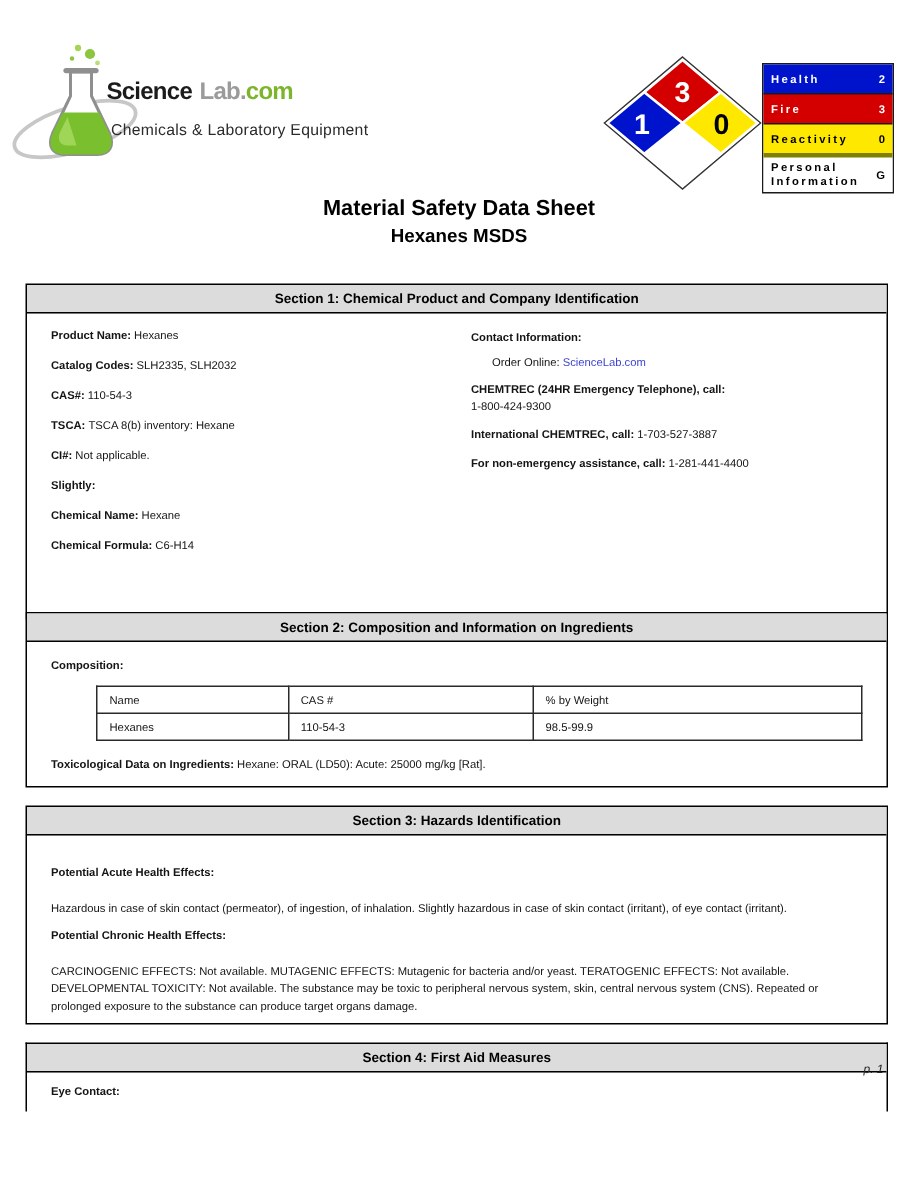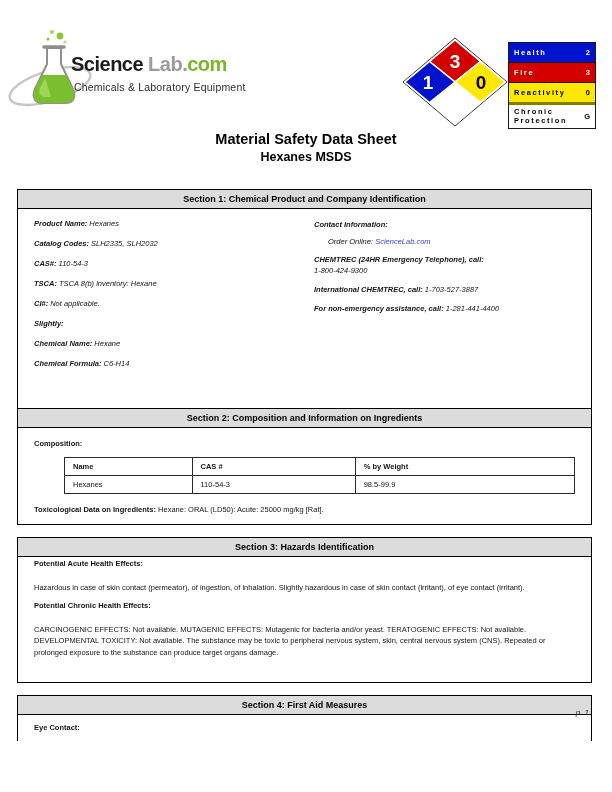--- a/index.html
+++ b/index.html
@@ -3,21 +3,21 @@
 <meta charset="utf-8">
 <style>
   html,body { margin:0; padding:0; background:#ffffff; }
   .page {
     position:relative; width:612px; height:792px; background:#fff;
     font-family:"Liberation Sans", sans-serif; color:#141414; overflow:hidden;
   }
 
   
   .logo-art { position:absolute; left:4px; top:28px; width:100px; height:92px; }
-  .logo-text { position:absolute; left:71px; top:53px; font-weight:bold; font-size:20px; letter-spacing:-0.5px; white-space:nowrap; }
+  .logo-text { position:absolute; left:71px; top:53px; font-weight:bold; font-size:16px; letter-spacing:-0.5px; white-space:nowrap; }
   .logo-text .w1 { color:#1b1b1b; }
   .logo-text .w2 { color:#9b9b9b; margin-left:5px; }
   .logo-text .dot { color:#9b9b9b; }
   .logo-text .w3 { color:#7cb52b; }
   .logo-tagline { position:absolute; left:74px; top:81px; font-size:10.5px; color:#2b2b2b; letter-spacing:0.2px; white-space:nowrap; }
 
   
   .nfpa-diamond { position:absolute; left:402px; top:37px; width:106px; height:90px; }
   .nfpa-diamond text { font-family:"Liberation Sans", sans-serif; font-weight:bold; font-size:19px; }
 
@@ -40,43 +40,43 @@
   .sec { position:absolute; left:17px; width:575px; border:1.5px solid #000; background:#fff; box-sizing:border-box; }
   .sec-head { background:#dcdcdc; border-bottom:1.5px solid #000; text-align:center; font-weight:bold; font-size:9px; padding:4px 0 4px; color:#000; }
   .sec-body { padding:11px 16px 0; font-size:7.5px; }
 
   #section1 { top:189px; height:224px; }
   #section2 { top:408px; height:117px; }
   #section3 { top:537px; height:146px; }
   #section4 { top:695px; height:46px; border-bottom:none; }
 
   
-  .s1-cols { display:flex;font-style:italic; }
+  .s1-cols { display:flex; }
   .s1-left { width:265px; flex:0 0 265px; }
   .s1-left p { margin:0 0 11.5px; line-height:8.5px; }
   .lbl { font-weight:bold; margin-right:2px; }
   .s1-right { flex:1; padding-left:15px; }
   .s1-right .heading { font-weight:bold; margin:0 0 7px; }
   .indent { margin-left:14px; margin-bottom:6px; }
   .indent p { margin:0; line-height:11.5px; }
   .company { font-weight:bold; }
   .blk { margin:0 0 8px; line-height:11px; }
   .bold { font-weight:bold; }
   a.link { color:#3c43ce; text-decoration:none; }
 
   
   .comp-label { font-weight:bold; margin:0 0 9px; }
   .comp-table { border-collapse:collapse; margin-left:30px; width:calc(100% - 30px); }
   .comp-table th, .comp-table td { border:1px solid #2a2a2a; font-size:7.5px; text-align:left; padding:4px 8px; }
-  .comp-table th { font-weight:bold; }
+  .comp-table th { font-weight:normal; }
   .col-name { width:25%; } .col-cas { width:32%; } .col-weight { width:43%; }
   .tox-line { margin:11px 0 0; line-height:10px; }
 
   
-  #section3 .sec-body { padding-top:1px; line-height:11.5px; }
+  #section3 .sec-body { padding-top:19px; line-height:11.5px; }
   .h-label { font-weight:bold; margin:0; }
   .h-text { margin:12px 0 7px; }
 
   
   #section4 .sec-body { padding-top:8px; }
 
   .page-num { position:absolute; top:708px; right:23px; font-size:8px; color:#222;font-style:italic; }
 </style>
 </head>
 <body>
@@ -117,21 +117,21 @@
     </div>
     <div class="nfpa-row fire">
       <span class="lab">Fire</span>
       <span class="val">3</span>
     </div>
     <div class="nfpa-row reactivity">
       <span class="lab">Reactivity</span>
       <span class="val">0</span>
     </div>
     <div class="nfpa-row protection">
-      <span class="lab">Chronic Protection</span>
+      <span class="lab">Personal Information</span>
       <span class="val">G</span>
     </div>
   </div>
 
   <div class="doc-title">
     <h1>Material Safety Data Sheet</h1>
     <h2>Hexanes MSDS</h2>
   </div>
 
   <div class="sec" id="section1">

